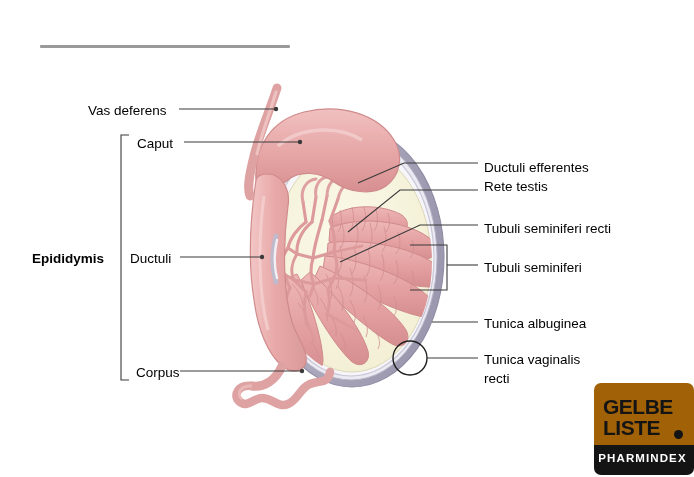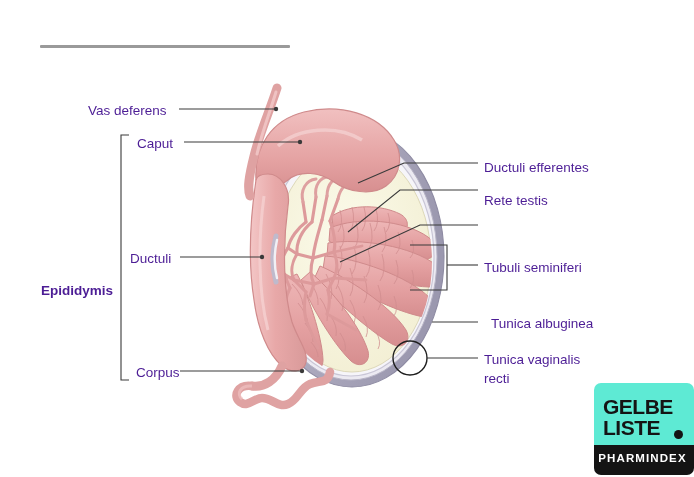--- a/index.html
+++ b/index.html
@@ -18,33 +18,33 @@
     font-size:21px;font-weight:bold;color:#2b2b2b;
     letter-spacing:-0.2px;white-space:nowrap;
   }
   #title-rule{
     position:absolute;left:40px;top:45px;width:250px;height:3px;
     background:#9a9a9a;border-radius:1px;
   }
 
   
   .lbl{
-    position:absolute;font-size:13.5px;color:#4c1d95;white-space:nowrap;
+    position:absolute;font-size:13.5px;color:#000000;white-space:nowrap;
     line-height:19px;
   }
   .lbl.bold{font-weight:bold;}
   .lbl.wrap{white-space:normal;width:120px;}
 
   
   #logo{
     position:absolute;left:594px;top:383px;width:100px;height:94px;
   }
   #logo-yellow{
     position:absolute;left:0;top:0;width:100px;height:64px;
-    background:#5eead4;border-radius:7px 7px 0 0;
+    background:#a16207;border-radius:7px 7px 0 0;
   }
   #logo-l1,#logo-l2{
     position:absolute;left:9px;color:#141414;font-weight:bold;
     font-size:21px;letter-spacing:-0.5px;line-height:21px;
   }
   #logo-l1{top:13px;}
   #logo-l2{top:34px;text-align:center;}
   #logo-dot{
     position:absolute;left:80px;top:47px;width:9px;height:9px;
     border-radius:50%;background:#141414;
@@ -291,26 +291,27 @@
       <path d="M432 322 L478 322"></path>
       <path d="M427 358 L478 358"></path>
     </g>
   </svg>
 
   <div class="lbl" style="left:88px;top:101px;">Vas deferens</div>
   <div class="lbl" style="left:137px;top:134px;">Caput</div>
   <div class="lbl" style="left:130px;top:249px;">Ductuli</div>
   <div class="lbl" style="left:136px;top:363px;">Corpus</div>
 
-  <div class="lbl bold" style="left:41px;top:249px;margin-top:32px;">Epididymis</div>
+  <div class="lbl bold" style="left:32px;top:249px;">Epididymis</div>
 
   <div class="lbl" style="left:484px;top:158px;">Ductuli efferentes</div>
-  <div class="lbl" style="left:484px;top:191px;">Rete testis</div>
+  <div class="lbl" style="left:484px;top:177px;">Rete testis</div>
+  <div class="lbl" style="left:484px;top:219px;">Tubuli seminiferi recti</div>
   <div class="lbl" style="left:484px;top:258px;">Tubuli seminiferi</div>
-  <div class="lbl" style="left:484px;top:314px;margin-left:7px;">Tunica albuginea</div>
+  <div class="lbl" style="left:484px;top:314px;">Tunica albuginea</div>
   <div class="lbl wrap" style="left:484px;top:350px;">Tunica vaginalis recti</div>
 
   <div id="logo">
     <div id="logo-yellow">
       <div id="logo-l1">GELBE</div>
       <div id="logo-l2">LISTE</div>
       <div id="logo-dot"></div>
     </div>
     <div id="logo-black"></div>
     <div id="logo-l3">PHARMINDEX</div>

